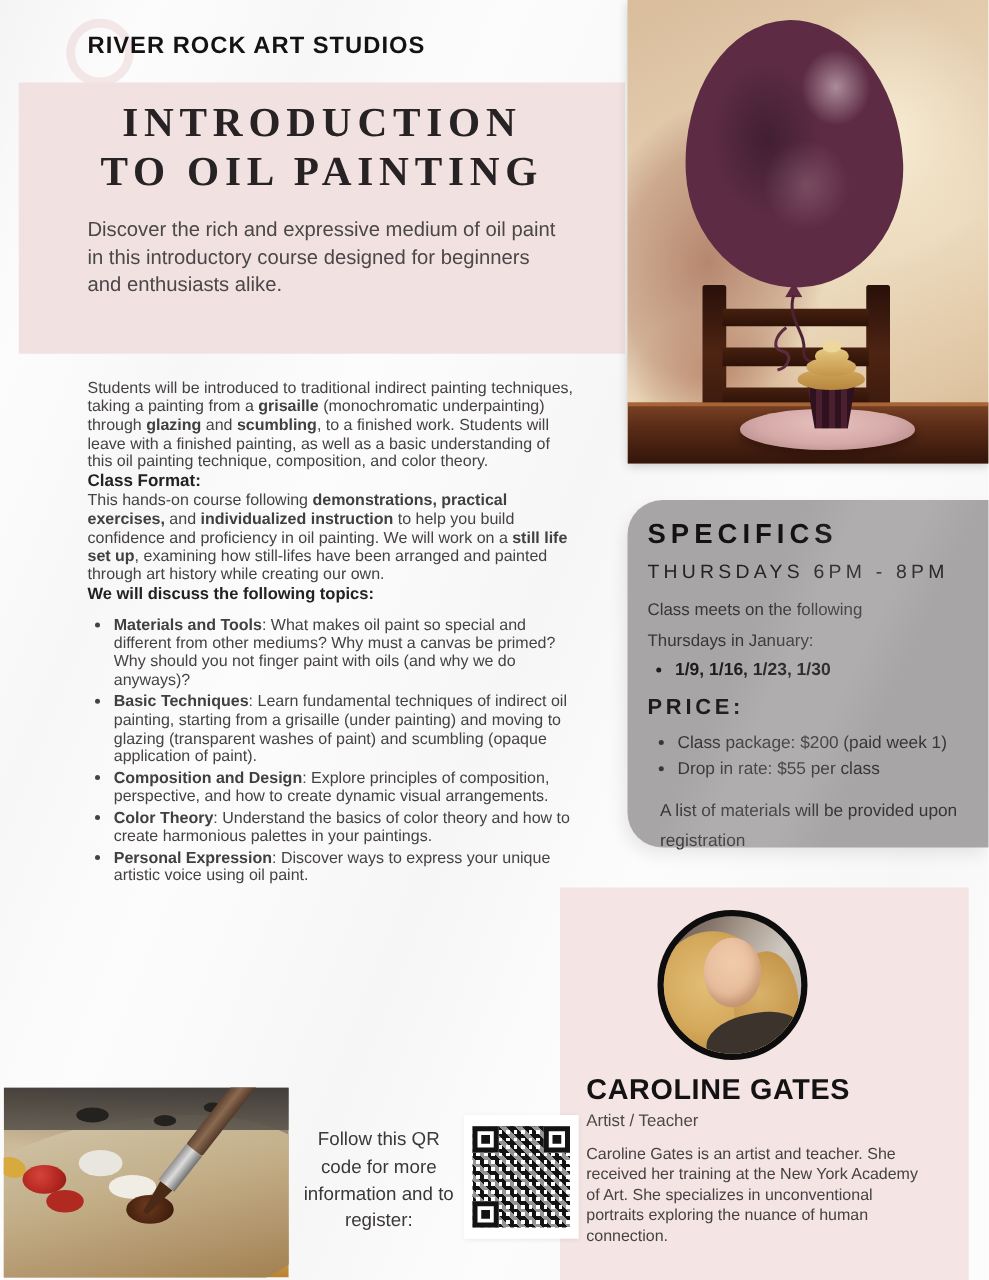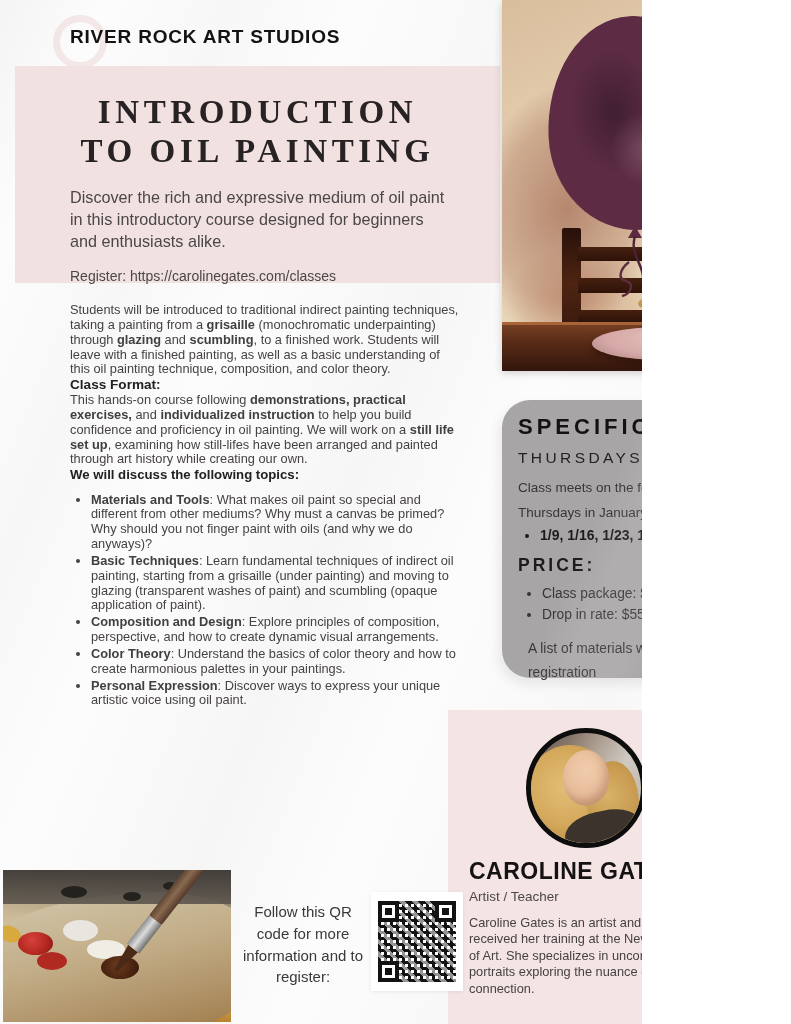--- a/index.html
+++ b/index.html
@@ -1,18 +1,18 @@
 <!DOCTYPE html>
 <html><head>
 <meta charset="utf-8">
 <style>
   * { box-sizing: border-box; }
   body { margin:0; background:#ffffff; }
   .page {
-    position:relative; width:642px; height:1024px; overflow:hidden;
+    position:relative; width:791px; height:1024px; overflow:hidden;
     background:#fdfcfc;
     font-family:"Liberation Sans", sans-serif; color:#454142;
   }
   .bg-streaks {
     position:absolute; inset:0;
     background:
       linear-gradient(112deg,
         rgba(0,0,0,0.03) 0%, rgba(0,0,0,0) 10%,
         rgba(0,0,0,0.018) 22%, rgba(0,0,0,0) 34%,
         rgba(0,0,0,0.025) 52%, rgba(0,0,0,0) 66%,
@@ -23,21 +23,21 @@
     position:absolute; left:53px; top:15px; width:54px; height:54px;
     border-radius:50%; border:7px solid rgba(213,158,158,0.22);
   }
   .studio-name {
     position:absolute; left:70px; top:26px;
     font-size:19px; font-weight:bold; letter-spacing:0.8px; color:#141213;
   }
   
   .hero { position:absolute; left:15px; top:66px; width:485px; height:217px; background:#f2e1e1; }
   .hero-title {
-    margin:0; padding-top:27px; text-align:center;
+    margin:0; padding-top:14px; text-align:center;
     font-family:"Liberation Serif", serif; font-weight:600;
     font-size:33px; letter-spacing:0.14em; line-height:1.18; color:#272324;
   }
   .hero-title span { display:block; }
   .hero-desc { margin:15px 9px 0 55px; width:382px; font-size:16.2px; line-height:1.36; color:#4b4748; }
   .hero-reg  { margin:16px 0 0 55px; font-size:14px; color:#4b4748; }
   
   .painting {
     position:absolute; left:502px; top:0; width:289px; height:371px; overflow:hidden;
     background:linear-gradient(155deg,#d9bd9c 0%,#e7d2b5 40%,#ecdabd 60%,#dfc5a3 85%,#d4b48e 100%);
@@ -179,21 +179,20 @@
 
   <div class="logo-ghost"></div>
   <div class="studio-name">RIVER ROCK ART STUDIOS</div>
 
   <section class="hero">
     <h1 class="hero-title">
       <span>INTRODUCTION</span>
       <span>TO OIL PAINTING</span>
     </h1>
     <p class="hero-desc">Discover the rich and expressive medium of oil paint in this introductory course designed for beginners and enthusiasts alike.</p>
-    <p class="hero-reg">Register: https://carolinegates.com/classes</p>
   </section>
 
   <div class="painting">
     <div class="p-light"></div>
     <div class="p-shadow"></div>
     <div class="p-shadow2"></div>
     <div class="p-chair">
       <div class="post post-l"></div>
       <div class="post post-r"></div>
       <div class="slat slat1"></div>

